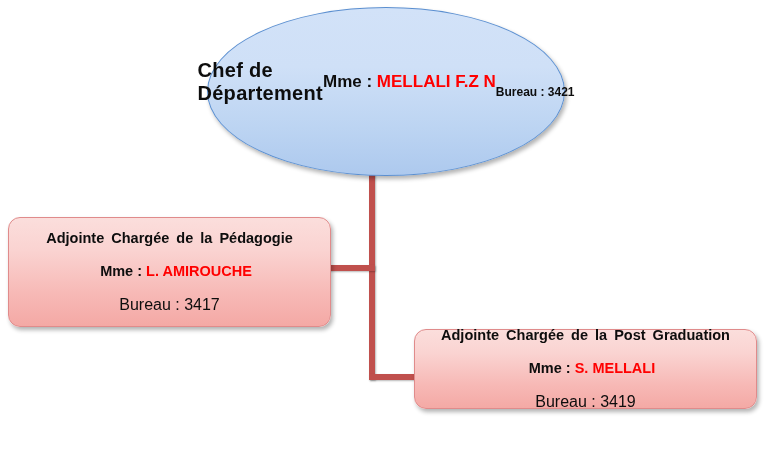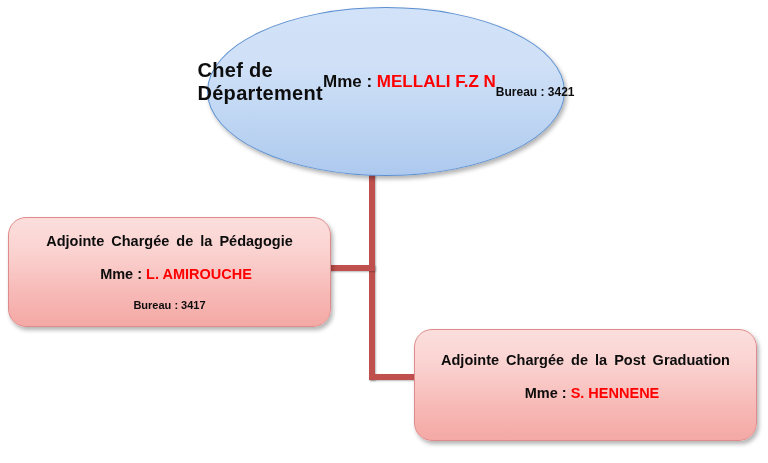--- a/index.html
+++ b/index.html
@@ -78,21 +78,21 @@
     font-size: 12px;
     font-weight: bold;
     color: #0d0d0d;
     white-space: nowrap;
   }
 
   
   .node-box {
     position: absolute;
     border: 1px solid #e08b8b;
-    border-radius: 18px;
+    border-radius: 12px;
     background: linear-gradient(to bottom, #fbdedc 0%, #fad3d1 30%, #f7b9b6 70%, #f4a9a5 100%);
     box-shadow: 2px 3px 4px rgba(0,0,0,0.30);
     display: flex;
     flex-direction: column;
     align-items: center;
     justify-content: center;
     box-sizing: border-box;
   }
   .node-box .line-title {
     font-size: 14.5px;
@@ -104,37 +104,37 @@
   }
   .node-box .line-person {
     font-size: 14.5px;
     font-weight: bold;
     color: #0d0d0d;
     margin-bottom: 17px;
     white-space: nowrap;
     padding-left: 13px;
   }
   .node-box .line-office {
-    font-size: 11px;
-    font-weight: bold;
+    font-size: 16px;
+    font-weight: normal;
     color: #0d0d0d;
     white-space: nowrap;
   }
 
   #node-pedagogie {
     left: 8px;
     top: 217px;
     width: 323px;
     height: 110px;
   }
   #node-postgraduation {
     left: 414px;
     top: 329px;
     width: 343px;
-    height: 112px;
+    height: 80px;
   }
 
   .name-red {
     color: #ff0000;
   }
 </style>
 </head>
 <body>
 
 <div id="chart-canvas">
@@ -150,16 +150,17 @@
   </div>
 
   <div class="node-box" id="node-pedagogie">
     <div class="line-title">Adjointe  Chargée  de  la  Pédagogie</div>
     <div class="line-person"><span>Mme : </span><span class="name-red">L. AMIROUCHE</span></div>
     <div class="line-office">Bureau : 3417</div>
   </div>
 
   <div class="node-box" id="node-postgraduation">
     <div class="line-title">Adjointe  Chargée  de  la  Post Graduation</div>
-    <div class="line-person"><span>Mme : </span><span class="name-red">S. HENNENE</span></div>
+    <div class="line-person"><span>Mme : </span><span class="name-red">S. MELLALI</span></div>
+    <div class="line-office">Bureau : 3419</div>
   </div>
 
 </div>
 
 </body></html>

